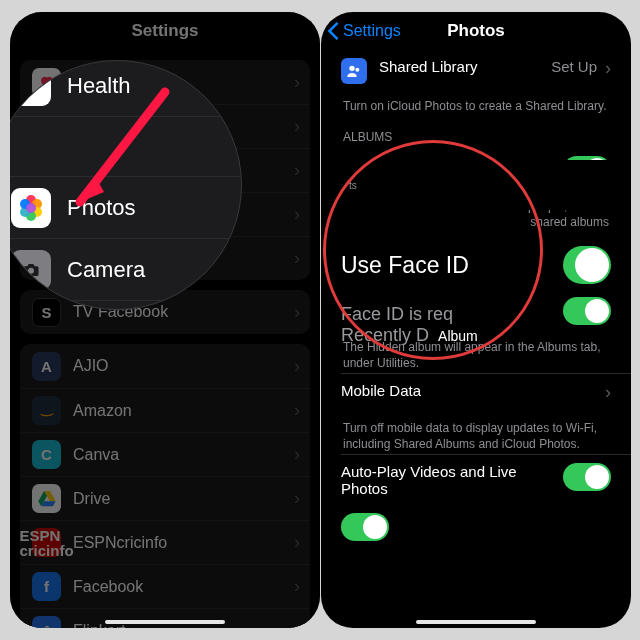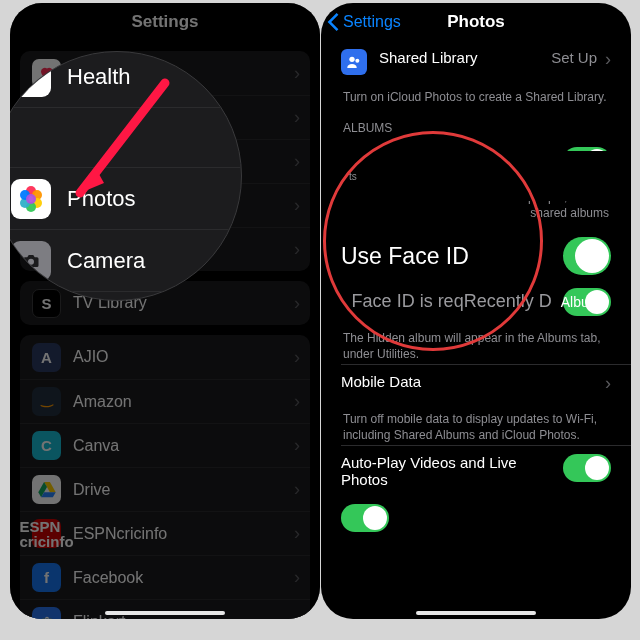--- a/index.html
+++ b/index.html
@@ -1,18 +1,18 @@
 <!DOCTYPE html>
 <html><head>
 <meta charset="utf-8">
 <style>
   *{box-sizing:border-box;margin:0;padding:0;font-family:-apple-system,Helvetica,Arial,sans-serif;-webkit-font-smoothing:antialiased}
   body{background:#d6d6d6;width:640px;height:640px;overflow:hidden}
   .stage{position:relative;width:640px;height:640px;padding:12px 10px}
-  .phone{position:absolute;top:3px;width:310px;height:616px;background:#000;border-radius:32px;overflow:hidden;color:#fff}
+  .phone{position:absolute;top:12px;width:310px;height:616px;background:#000;border-radius:32px;overflow:hidden;color:#fff}
   .phone.left{left:10px}
   .phone.right{left:321px}
   
   .nav{position:relative;height:38px;display:flex;align-items:center;justify-content:center;font-size:17px;font-weight:600;color:#fff}
   .back{position:absolute;left:6px;top:0;height:38px;display:flex;align-items:center;color:#0a84ff;font-size:16px;font-weight:400}
   .back svg{width:12px;height:18px;margin-right:4px;fill:#0a84ff}
   
   .group{margin:10px 10px 0 10px;background:#1c1c1e;border-radius:10px;overflow:hidden}
   .row{position:relative;display:flex;align-items:center;height:44px;padding:0 12px;color:#fff;font-size:16px}
   .row + .row{border-top:1px solid #2b2b2d}
@@ -107,21 +107,21 @@
     <div class="row">
       <span class="icon i-gc"></span>
       <span>Game Center</span>
       <span class="chev">›</span>
     </div>
   </div>
 
   <div class="group">
     <div class="row">
       <span class="icon i-tv">S</span>
-      <span>TV Library</span>
+      <span>TV Facebook</span>
       <span class="chev">›</span>
     </div>
   </div>
 
   <div class="group">
     <div class="row">
           <span class="icon i-ajio">A</span>
           <span>AJIO</span>
           <span class="chev">›</span>
         </div>
@@ -274,21 +274,21 @@
     <span class="tgl"></span>
   </div>
 
   <div class="bigrow" style="top:148px;font-size:22px">
     <span style="font-size:10px;color:#8e8e93;margin-left:8px">ts</span>
   </div>
   <div class="bigrow" style="top:225px;height:56px">
     <span style="flex:1">Use Face ID</span>
     <span class="tgl big"></span>
   </div>
-  <div class="bigrow" style="top:288px;height:50px;background:transparent;flex-direction:row;align-items:flex-start;justify-content:center;font-size:18px;color:#9a9a9e">
+  <div class="bigrow" style="top:288px;height:50px;background:transparent;flex-direction:column;align-items:flex-start;justify-content:center;font-size:18px;color:#9a9a9e">
     <span>Face ID is req</span>
     <span><span>Recently D</span> <span style="font-size:14px;color:#fff;margin-left:4px">Album</span></span>
   </div>
 
   <div class="redring" style="left:2px;top:128px;width:220px;height:220px"></div>
 
   <div class="homebar"></div>
 </div>
 
 </div>

